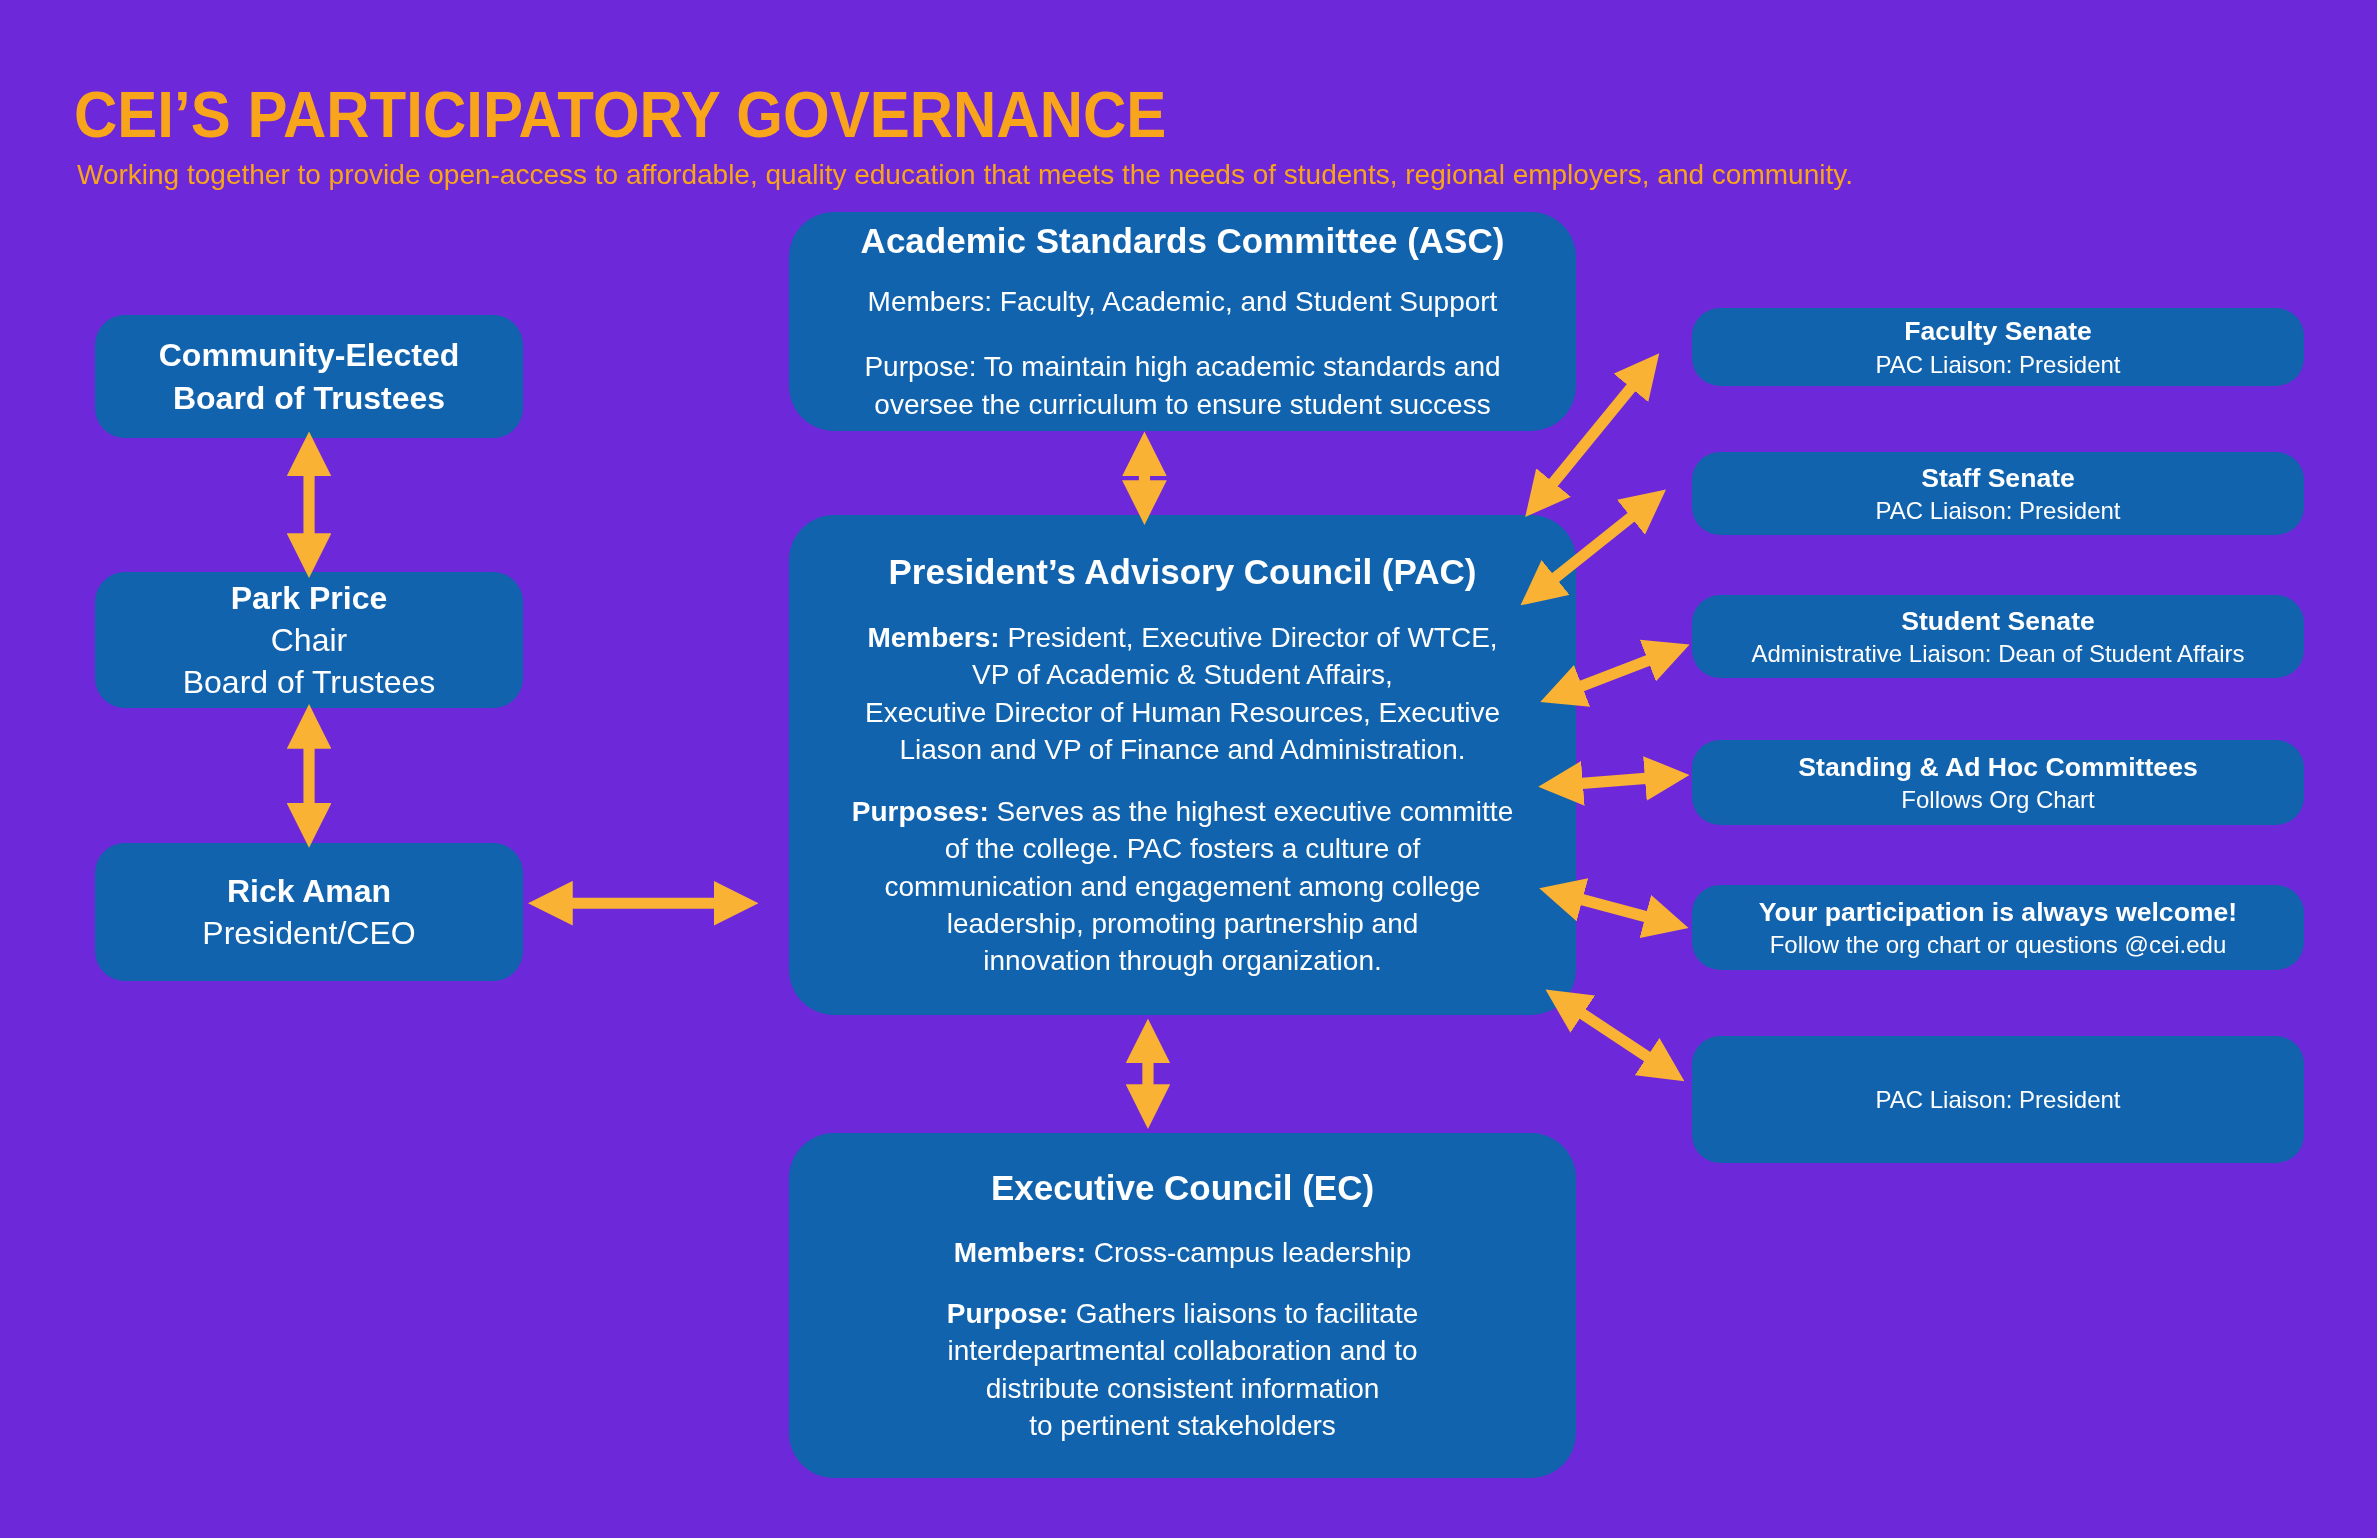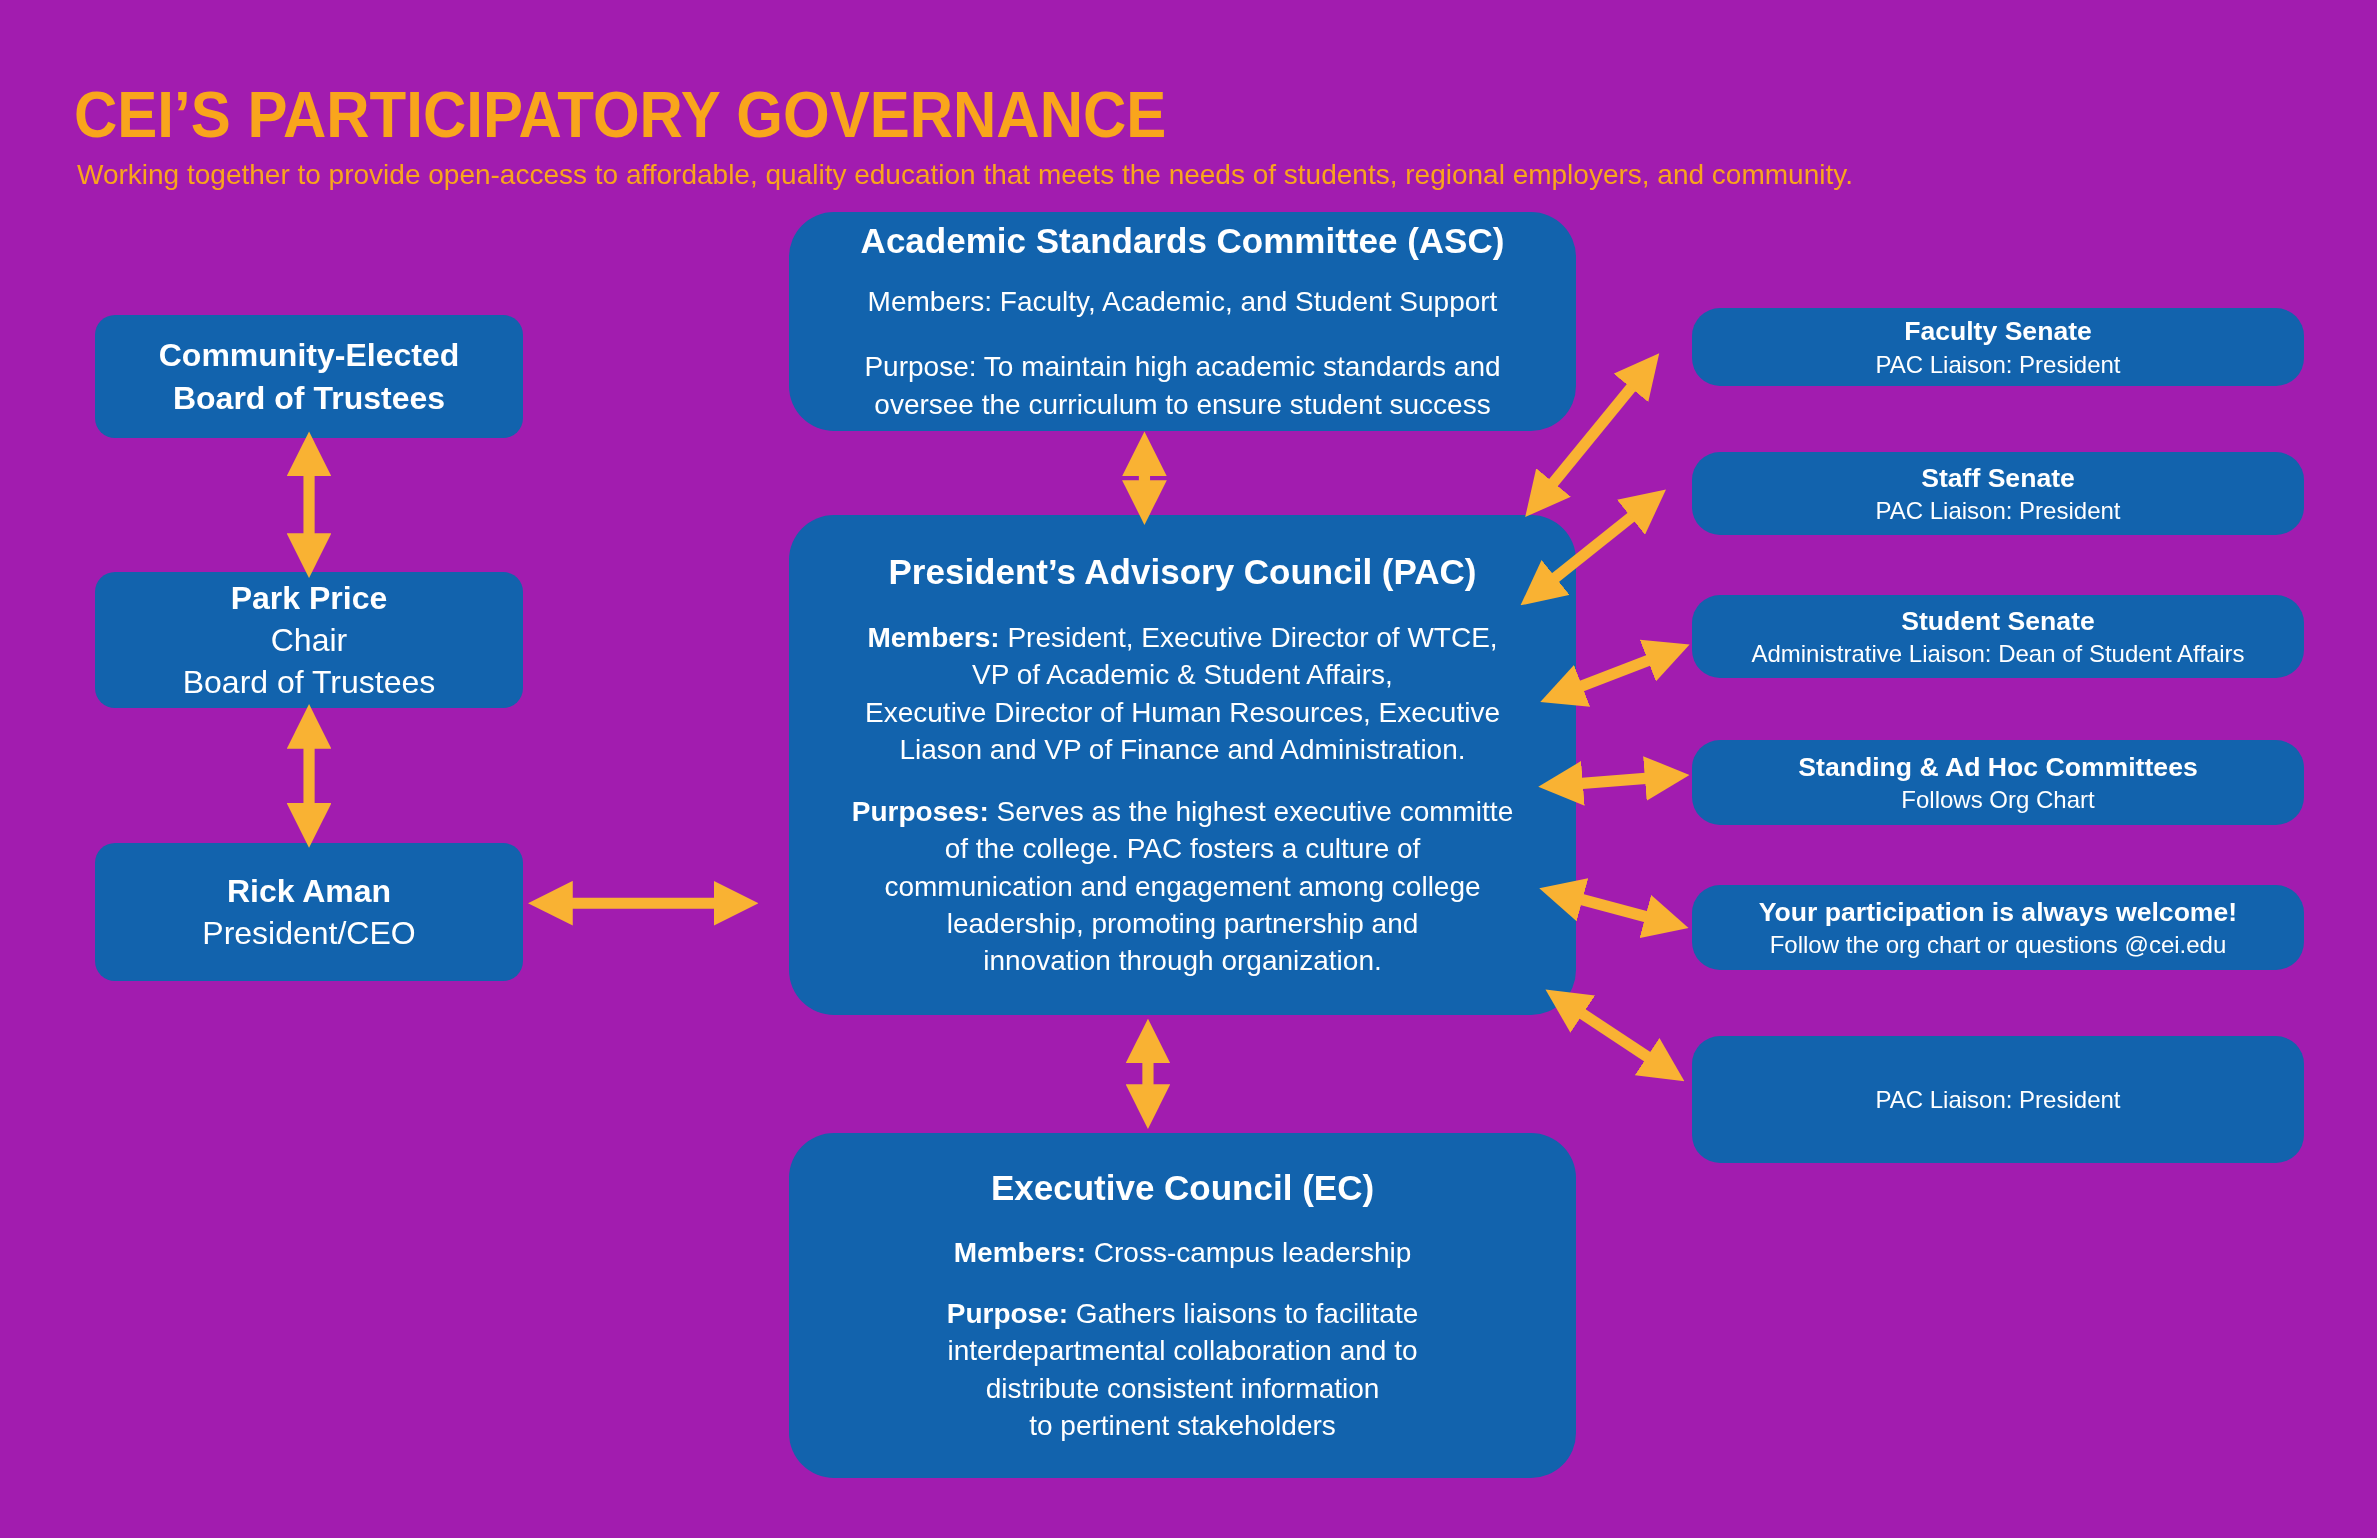--- a/index.html
+++ b/index.html
@@ -2,39 +2,39 @@
 <html style="--box-blue: #1263AD; --arrow-yellow: #F9B233; --title-orange: #F9A51C;font-size:11.2px"><head>
 <meta charset="utf-8">
 <style>
   :root {
     --box-blue: #1263AD;
     --arrow-yellow: #F9B233;
     --title-orange: #F9A51C;
   }
   html, body { margin:0; padding:0; background:#ffffff; overflow:hidden; }
   .canvas {
-    position:relative; width:2377px; height:1538px; background:#a21caf;
+    position:relative; width:2377px; height:1538px; background:#6d28d9;
     font-family:"Liberation Sans", sans-serif;
   }
   .title {
     position:absolute; left:74px; top:78px;
     font-size:60px; font-weight:bold; letter-spacing:0px;
     color:var(--title-orange); white-space:nowrap;
     transform:scaleY(1.08); transform-origin:top left;
   }
   .subtitle {
     position:absolute; left:77px; top:159px;
     font-size:28px; color:var(--title-orange); white-space:nowrap;
   }
   .box {
     position:absolute; background:var(--box-blue); color:#ffffff;
     display:flex; flex-direction:column; justify-content:center; align-items:center;
     text-align:center; box-sizing:border-box;
   }
-  .left-box  { left:95px; width:428px; border-radius:20px; }
+  .left-box  { left:95px; width:428px; border-radius:30px; }
   .mid-box   { left:789px; width:787px; border-radius:45px; }
   .right-box { left:1692px; width:612px; border-radius:28px; padding:5.6px 14px; }
 
   .lb-title { font-size:32px; font-weight:bold; line-height:1.32; }
   .lb-sub   { font-size:32px; line-height:1.32; }
 
   .mb-title { font-size:35px; font-weight:bold; line-height:1.2; }
   .mb-body  { font-size:28px; line-height:1.33; }
   .bl { display:block; }
 

